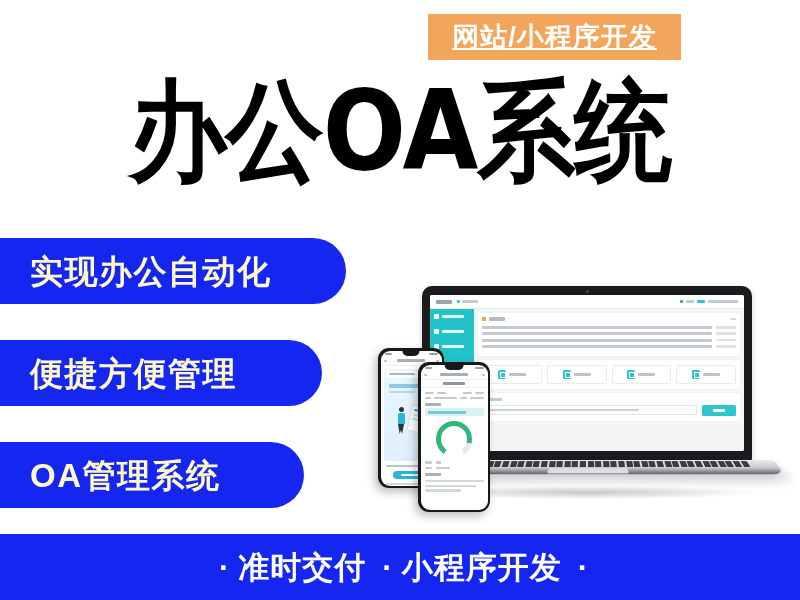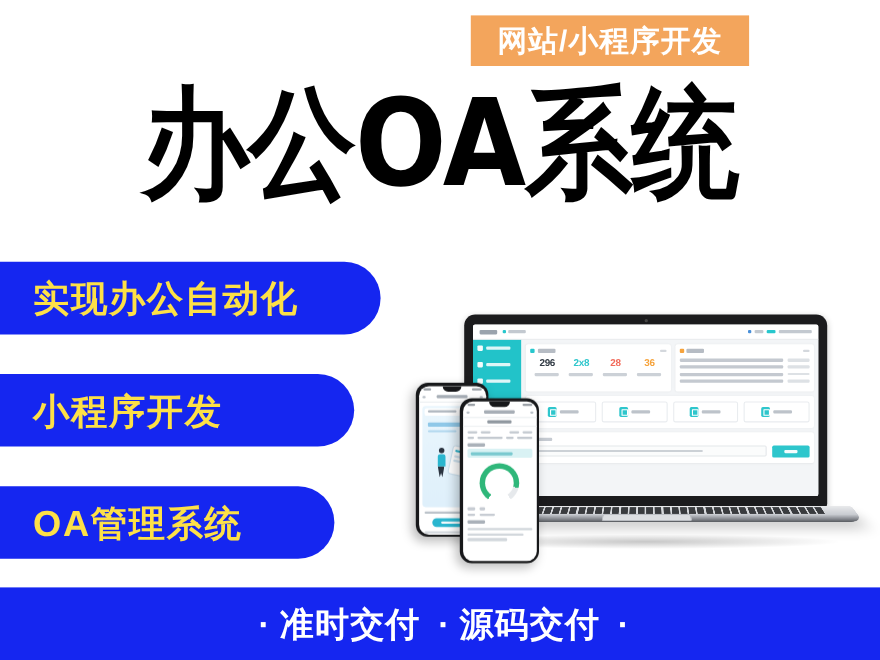--- a/index.html
+++ b/index.html
@@ -37,20 +37,21 @@
     justify-content: center;
     box-sizing: border-box;
   }
   .badge-text {
     color: #ffffff;
     font-size: 27px;
     font-weight: bold;
     letter-spacing: 1px;
     line-height: 1;
     white-space: nowrap;
+    text-decoration: underline;
   }
 
   
   .main-title {
     position: absolute;
     left: 0;
     top: 72px;
     width: 800px;
     text-align: center;
     color: #000000;
@@ -70,21 +71,21 @@
     left: -46px;
     height: 66px;
     background: #1526f0;
     border-radius: 40px;
     display: flex;
     align-items: center;
     box-sizing: border-box;
     padding-left: 76px;
   }
   .pill-text {
-    color: #fde047;
+    color: #fef9c3;
     font-size: 33px;
     font-weight: bold;
     letter-spacing: 1.5px;
     line-height: 1;
     white-space: nowrap;
   }
   .pill-0 { top: 238px; width: 392px; }
   .pill-1 { top: 340px; width: 368px; }
   .pill-2 { top: 442px; width: 350px; }
 
@@ -569,21 +570,21 @@
   <div class="badge">
     <span class="badge-text">网站/小程序开发</span>
   </div>
 
   <div class="main-title">办公OA系统</div>
 
   <div class="pill pill-0">
     <span class="pill-text">实现办公自动化</span>
   </div>
   <div class="pill pill-1">
-    <span class="pill-text">小程序开发</span>
+    <span class="pill-text">便捷方便管理</span>
   </div>
   <div class="pill pill-2">
     <span class="pill-text">OA管理系统</span>
   </div>
 
   <div class="device-stage">
 
     <div class="laptop">
       <div class="laptop-shadow"></div>
 
@@ -622,45 +623,20 @@
                 <div class="dash-side-item">
                   <div class="dash-side-ico"></div>
                   <div class="dash-side-lbl"></div>
                 </div>
               </div>
 
               <div class="dash-main">
 
                 <div class="dash-row">
 
-                  <div class="card stat-card">
-                    <div class="card-head">
-                      <div class="card-head-ico"></div>
-                      <div class="card-title"></div>
-                      <div class="card-more"></div>
-                    </div>
-                    <div class="stats">
-                      <div class="stat">
-                        <div class="stat-num" style="color:#323b45">296</div>
-                        <div class="stat-lbl"></div>
-                      </div>
-                      <div class="stat">
-                        <div class="stat-num" style="color:#2ec6cc">2x8</div>
-                        <div class="stat-lbl"></div>
-                      </div>
-                      <div class="stat">
-                        <div class="stat-num" style="color:#f26a5a">28</div>
-                        <div class="stat-lbl"></div>
-                      </div>
-                      <div class="stat">
-                        <div class="stat-num" style="color:#f6a33c">36</div>
-                        <div class="stat-lbl"></div>
-                      </div>
-                    </div>
-                  </div>
 
                   <div class="card notice-card">
                     <div class="card-head">
                       <div class="card-head-ico orange"></div>
                       <div class="card-title"></div>
                       <div class="card-more"></div>
                     </div>
                     <div class="notice-row">
                       <div class="notice-txt"></div>
                       <div class="notice-date"></div>
@@ -834,18 +810,18 @@
       </div>
     </div>
 
   </div>
 
   <div class="bottom-bar">
     <div class="bottom-items">
       <span class="bottom-sep">·</span>
       <span class="bottom-item">准时交付</span>
       <span class="bottom-sep">·</span>
-      <span class="bottom-item">源码交付</span>
+      <span class="bottom-item">小程序开发</span>
       <span class="bottom-sep">·</span>
     </div>
   </div>
 
 </div>
 
 </body></html>

